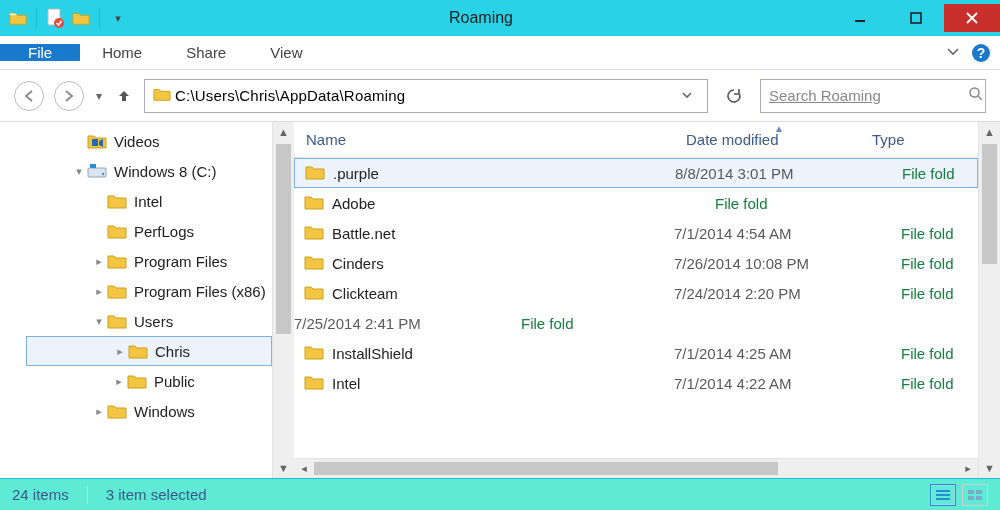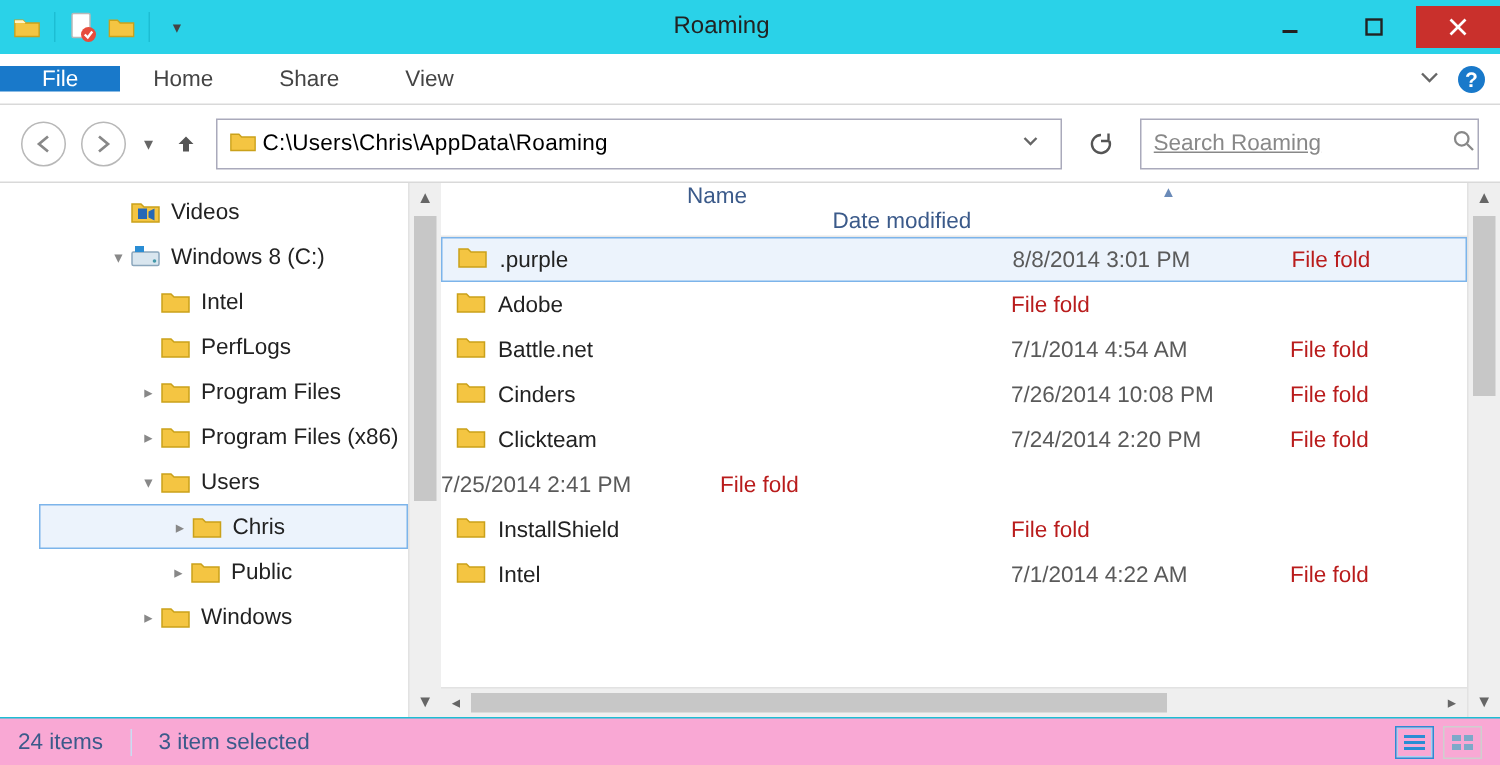--- a/index.html
+++ b/index.html
@@ -49,43 +49,43 @@
   .treerow { display:flex; align-items:center; height:30px; padding-left:0; color:#222;}
   .treerow.selected { background:#ecf3fc; border:1px solid #7cb4ea; }
   .ticon { width:22px; display:flex; justify-content:center; margin-right:6px;}
   .vscroll { width:22px; background:#efefef; position:relative; border-left:1px solid #e2e2e2;}
   .vscroll .up,.vscroll .dn{height:20px;display:flex;align-items:center;justify-content:center;color:#666;font-size:11px;}
   .vscroll .thumb{position:absolute;left:3px;right:3px;background:#c7c7c7;}
   .treepane .vscroll .thumb{top:22px;height:190px;}
 
   .listpane { flex:1; display:flex; }
   .listwrap { flex:1; overflow:hidden; }
-  .colheaders { height:36px; display:flex; align-items:center; border-bottom:1px solid #e8e8e8; color:#3b5a8a;flex-direction:column;}
+  .colheaders { height:36px; display:flex; align-items:center; border-bottom:1px solid #e8e8e8; color:#3b5a8a;}
   .ch { padding-left:12px;}
   .ch.name{ width:380px;}
   .ch.date{ width:186px;}
   .ch.type{ flex:1;}
   .sortglyph{ text-align:center; color:#6a8ab8; font-size:10px; position:absolute; left: 480px; top:1px;}
   .rows { }
   .row { height:30px; display:flex; align-items:center; color:#222;}
   .row.selected { background:#ecf3fc; border:1px solid #7cb4ea;}
   .cell.name{ width:380px; display:flex; align-items:center; padding-left:10px; gap:8px;}
   .cell.date{ width:186px; color:#5a5a5a;}
-  .cell.type{ flex:1; color:#b91c1c;}
+  .cell.type{ flex:1; color:#15803d;margin-left:41px;}
   .listpane .vscroll .thumb{top:22px;height:120px;}
   .hscroll { height:20px; background:#efefef; display:flex; align-items:center; border-top:1px solid #e2e2e2;}
   .hscroll .lt,.hscroll .rt{width:20px;text-align:center;color:#666;font-size:11px;}
   .hscroll .track{flex:1; position:relative; height:100%;}
   .hscroll .hthumb{position:absolute; top:3px; bottom:3px; background:#c7c7c7;}
   .listwrap { display:flex; flex-direction:column; position:relative;}
   .rows{ flex:1; position:relative;}
   .listcols { position:relative;}
 
   
-  .statusbar { background:#f9a8d4; height:32px; border-top:1px solid #1dbdd3; display:flex; align-items:center; padding:0 12px; color:#3b5a8a; gap:18px;}
+  .statusbar { background:#5eead4; height:32px; border-top:1px solid #1dbdd3; display:flex; align-items:center; padding:0 12px; color:#3b5a8a; gap:18px;}
   .statusbar .divider{ width:1px; height:18px; background:#c9ddf2;}
   .viewbtns{ margin-left:auto; display:flex; gap:6px;}
   .vbtn{ width:26px;height:22px;border:1px solid #cfcfcf; display:flex;align-items:center;justify-content:center;}
   .vbtn.active{ border:1px solid #2a8dd4; box-shadow:0 0 0 1px #a7d3f3 inset;}
 
   
   .ind0{padding-left:46px;} .ind1{padding-left:66px;} .ind2{padding-left:86px;}
   .expander{ width:14px; color:#888; font-size:11px; display:inline-block; text-align:center;}
 </style>
 </head>
@@ -363,20 +363,21 @@
               <div class="cell date">7/25/2014 2:41 PM</div>
               <div class="cell type">File fold</div>
             </div>
             <div class="row">
               <div class="cell name">
                 <span><svg width="20" height="16" viewBox="0 0 20 16">
                     <path fill="#f4c542" stroke="#caa11a" d="M1 3h6l2 2h10v10H1z"></path>
                   </svg></span>
                 <span>InstallShield</span>
               </div>
+              <div class="cell date">7/1/2014 4:25 AM</div>
               <div class="cell type">File fold</div>
             </div>
             <div class="row">
               <div class="cell name">
                 <span><svg width="20" height="16" viewBox="0 0 20 16">
                     <path fill="#f4c542" stroke="#caa11a" d="M1 3h6l2 2h10v10H1z"></path>
                   </svg></span>
                 <span>Intel</span>
               </div>
               <div class="cell date">7/1/2014 4:22 AM</div>

